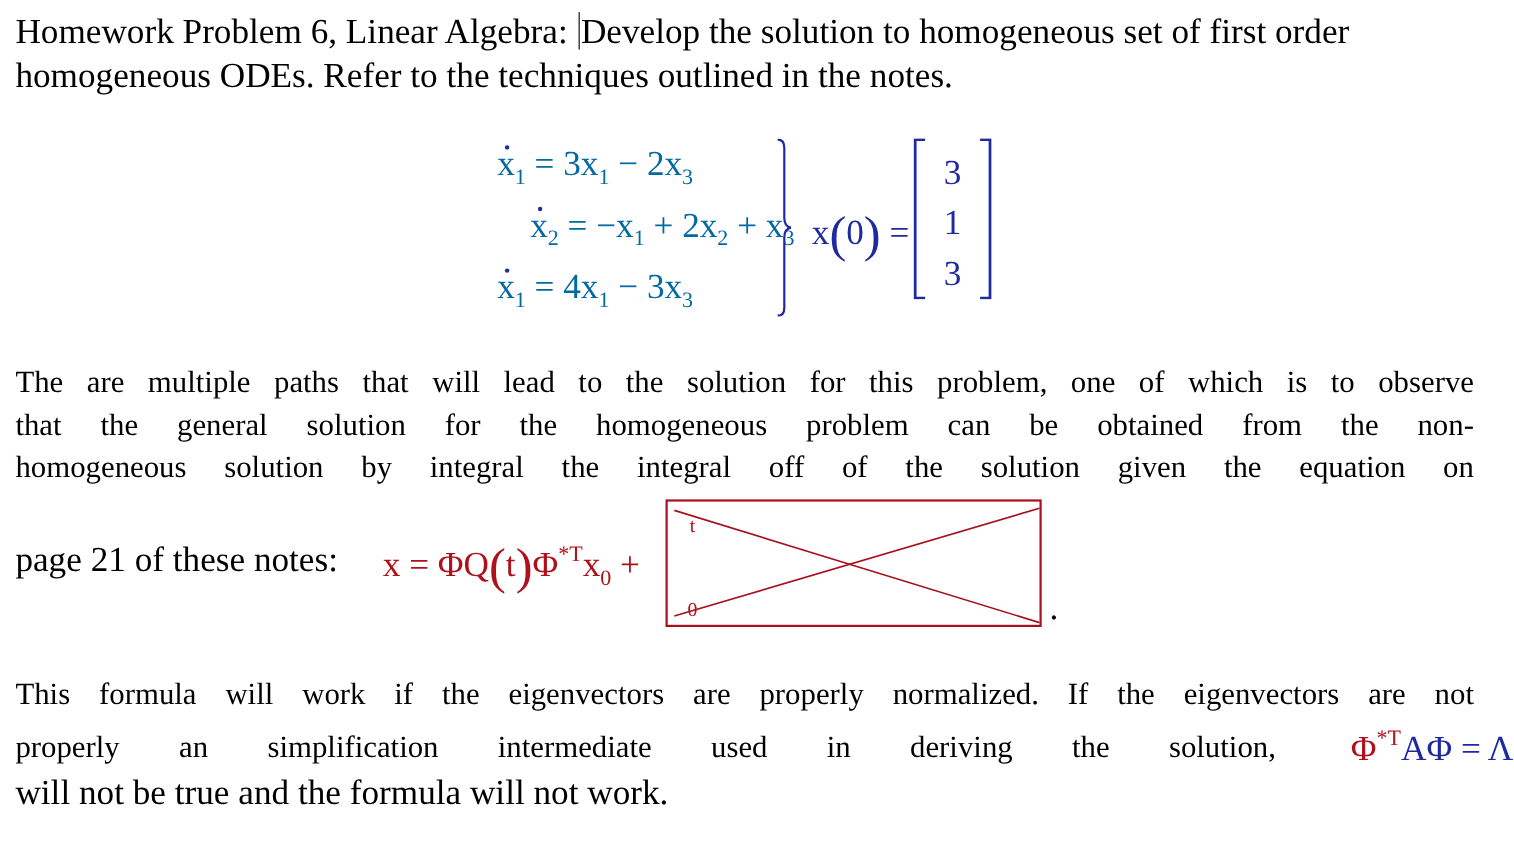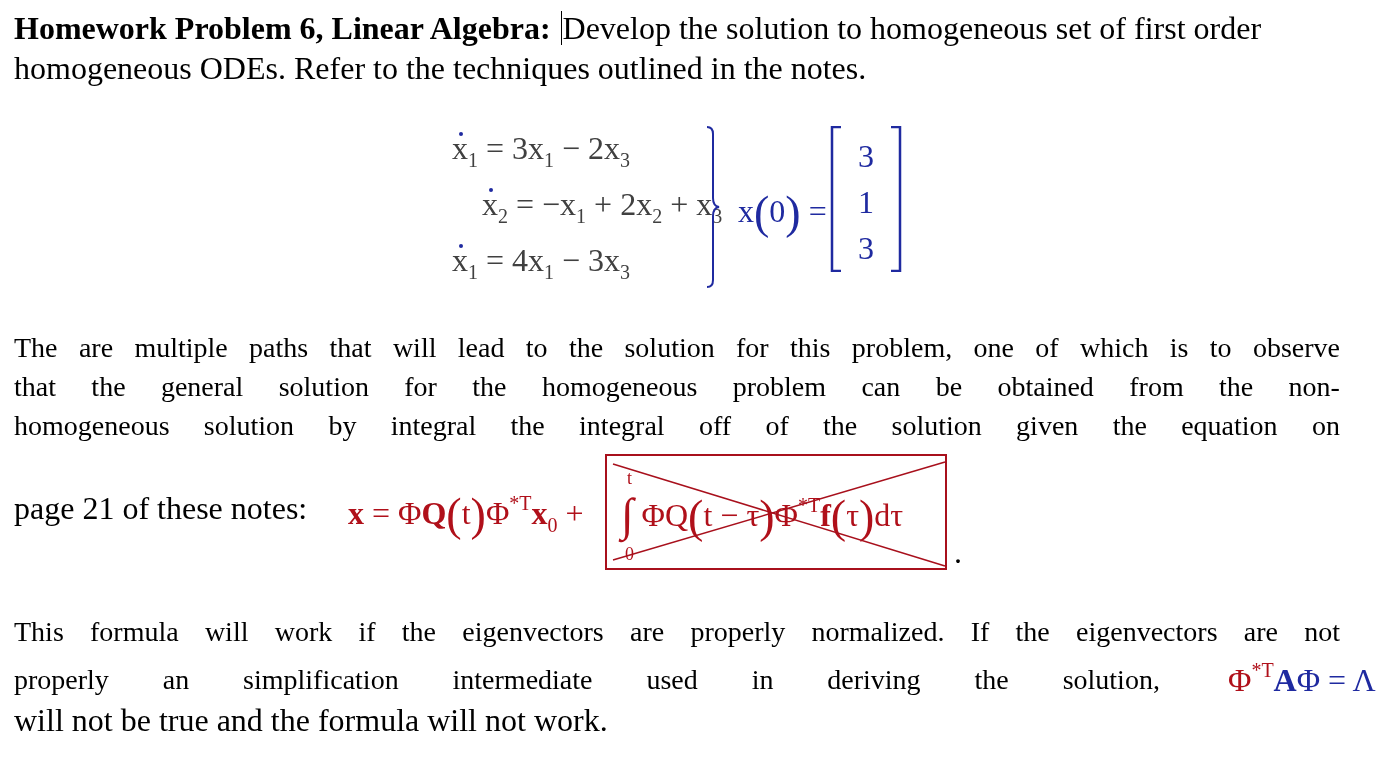--- a/index.html
+++ b/index.html
@@ -9,31 +9,31 @@
   }
   .line {
     position: absolute; left: 14px; font-size: 32px; line-height: 36px;
     white-space: nowrap;
   }
   .justify {
     position: absolute; left: 14px; width: 1326px; font-size: 28px; line-height: 36px;
     text-align: justify; text-align-last: justify; white-space: nowrap;
     display: flex; justify-content: space-between;
   }
-  .bold { font-weight: bold; }
+  .bold { font-weight: normal; }
   .caret {
     display: inline-block; width: 1px; height: 34px; background: #000;
     vertical-align: -6px; margin: 0 1px 0 2px;
   }
   .blue { color: #1f2aa0; }
   .red { color: #b0101a; }
 
   
   .eq {
-    position: absolute; left: 452px; font-size: 32px; line-height: 36px; color: #404040;
+    position: absolute; left: 452px; font-size: 32px; line-height: 36px; color: #0369a1;
     white-space: nowrap;
   }
   .xdot { position: relative; display: inline-block; }
   .xdot::before {
     content: ""; position: absolute; left: 7px; top: 2px; width: 4px; height: 4px;
     background: #1f2aa0; border-radius: 50%;
   }
   sub.s { font-size: 20px; vertical-align: -8px; line-height: 0; }
   sup.s { font-size: 20px; vertical-align: 14px; line-height: 0; }
 
@@ -161,24 +161,20 @@
     <span>on</span>
   </div>
 
 <div class="line" style="top:490px;">page 21 of these notes:</div>
 
 <div class="formula-red" style="left:348px;">
   <span class="bold">x</span><span> = </span><span>Φ</span><span class="bold">Q</span><span class="paren">(</span><span>t</span><span class="paren">)</span><span>Φ</span><sup class="s">*T</sup><span class="bold">x</span><sub class="s">0</sub><span> +</span>
 </div>
 
 <div class="crossbox">
-  <div class="integral-content">
-    <span class="int-sign">∫</span>
-    <span style="font-weight:normal;">ΦQ</span><span class="paren">(</span><span>t − τ</span><span class="paren">)</span><span>Φ</span><sup class="s">*T</sup><span class="bold">f</span><span class="paren">(</span><span>τ</span><span class="paren">)</span><span>dτ</span>
-  </div>
   <span class="int-lim" style="left:20px; top:12px;">t</span>
   <span class="int-lim" style="left:18px; top:88px;">0</span>
   <svg width="342" height="116" viewBox="0 0 342 116">
     <line x1="6" y1="8" x2="338" y2="110" stroke="#a8101c" stroke-width="1.5"></line>
     <line x1="6" y1="104" x2="338" y2="6" stroke="#a8101c" stroke-width="1.5"></line>
   </svg>
 </div>
 <div class="period">.</div>
 
 <div class="justify" style="top:614px;" id="p3l1">

